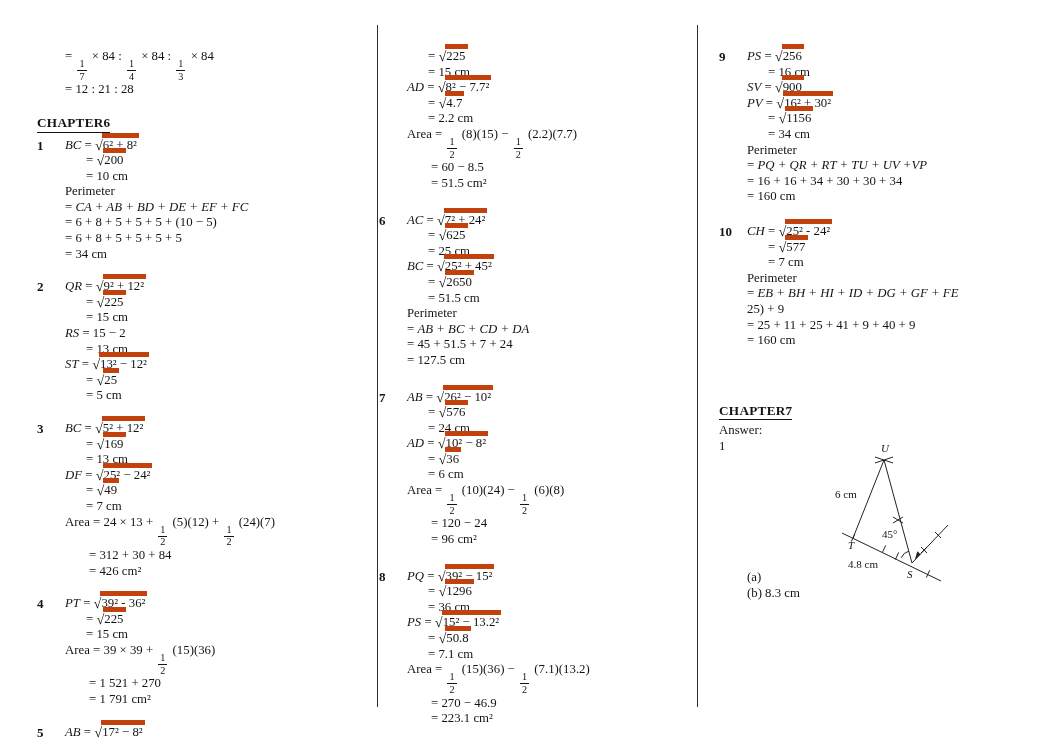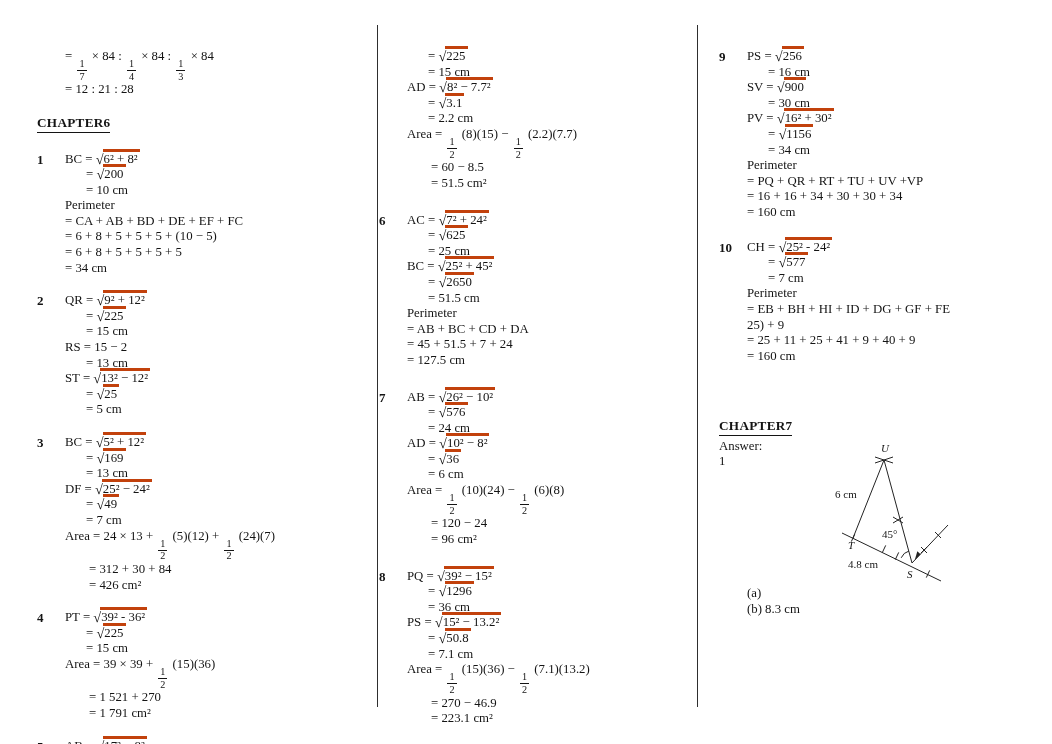--- a/index.html
+++ b/index.html
@@ -11,31 +11,31 @@
   .divider{position:absolute;top:25px;height:682px;width:1.2px;background:#2e2e2e}
   #div-1{left:377px}
   #div-2{left:697px}
   .col{position:absolute;top:18px;padding-top:31px}
   #col-a{left:37px;width:338px}
   #col-b{left:379px;width:316px}
   #col-c{left:719px;width:332px}
   .block{position:relative;padding-left:28px;margin-bottom:17px}
   #col-b .block{margin-bottom:21px}
   #col-c .block{margin-bottom:19px}
-  .block.hd{padding-left:0;margin-bottom:16px}
+  .block.hd{padding-left:0;margin-bottom:2px}
   .num{position:absolute;left:0;top:0;font-weight:bold;font-size:13px}
   .chap{display:inline-block;font-weight:bold;font-size:13.2px;letter-spacing:.3px;
         border-bottom:1.2px solid #141414;padding-bottom:.5px;margin-bottom:3px}
   .ln{line-height:15.6px;white-space:nowrap}
   .ind1{padding-left:21px}
   .ind2{padding-left:24px}
-  .it{}
+  .it{font-style:italic}
   .sq{white-space:nowrap}
   .rt{display:inline-block;font-size:1.12em;line-height:1;vertical-align:-1px;margin-right:-1px}
-  .rd{border-top:3px solid #c2410c;padding:0 2px 0 1px}
+  .rd{border-top:5px solid #c2410c;padding:0 2px 0 1px}
   .fr{display:inline-flex;flex-direction:column;align-items:center;
       font-size:10.2px;line-height:1.05;vertical-align:-7px;margin:0 2px}
   .fr .fn{border-bottom:1px solid #141414;padding:0 2px .5px}
   .fr .fd{padding-top:.5px}
   .ch7gap{margin-top:54px}
   .ansab{margin-top:116px}
   #diagram{position:absolute;left:830px;top:438px}
   #diagram line,#diagram path{stroke:#232323;stroke-width:1;fill:none}
   #diagram .fillhead{fill:#232323;stroke:none}
   #diagram text{font-family:"Liberation Serif",serif;font-size:11px;fill:#141414}
@@ -117,21 +117,21 @@
     <div class="block">
       <span class="num">5</span>
       <div class="ln"><span class="it">AB</span> = <span class="sq"><span class="rt">√</span><span class="rd">17² − 8²</span></span></div>
     </div>
   </div>
 <div class="col" id="col-b">
     <div class="block">
       <div class="ln ind1">= <span class="sq"><span class="rt">√</span><span class="rd">225</span></span></div>
       <div class="ln ind1">= 15 cm</div>
       <div class="ln"><span class="it">AD</span> = <span class="sq"><span class="rt">√</span><span class="rd">8² − 7.7²</span></span></div>
-      <div class="ln ind1">= <span class="sq"><span class="rt">√</span><span class="rd">3.1</span></span></div>
+      <div class="ln ind1">= <span class="sq"><span class="rt">√</span><span class="rd">4.7</span></span></div>
       <div class="ln ind1">= 2.2 cm</div>
       <div class="ln">Area = <span class="fr">
           <span class="fn">1</span>
           <span class="fd">2</span>
         </span> (8)(15) − <span class="fr">
           <span class="fn">1</span>
           <span class="fd">2</span>
         </span> (2.2)(7.7)</div>
       <div class="ln ind2">= 60 − 8.5</div>
       <div class="ln ind2">= 51.5 cm²</div>
@@ -185,21 +185,20 @@
       <div class="ln ind2">= 270 − 46.9</div>
       <div class="ln ind2">= 223.1 cm²</div>
     </div>
   </div>
 <div class="col" id="col-c">
     <div class="block">
       <span class="num">9</span>
       <div class="ln"><span class="it">PS</span> = <span class="sq"><span class="rt">√</span><span class="rd">256</span></span></div>
       <div class="ln ind1">= 16 cm</div>
       <div class="ln"><span class="it">SV</span> = <span class="sq"><span class="rt">√</span><span class="rd">900</span></span></div>
-      <div class="ln ind1">= 30 cm</div>
       <div class="ln"><span class="it">PV</span> = <span class="sq"><span class="rt">√</span><span class="rd">16² + 30²</span></span></div>
       <div class="ln ind1">= <span class="sq"><span class="rt">√</span><span class="rd">1156</span></span></div>
       <div class="ln ind1">= 34 cm</div>
       <div class="ln">Perimeter</div>
       <div class="ln">= <span class="it">PQ + QR + RT + TU + UV +VP</span></div>
       <div class="ln">= 16 + 16 + 34 + 30 + 30 + 34</div>
       <div class="ln">= 160 cm</div>
     </div>
     <div class="block">
       <span class="num">10</span>

